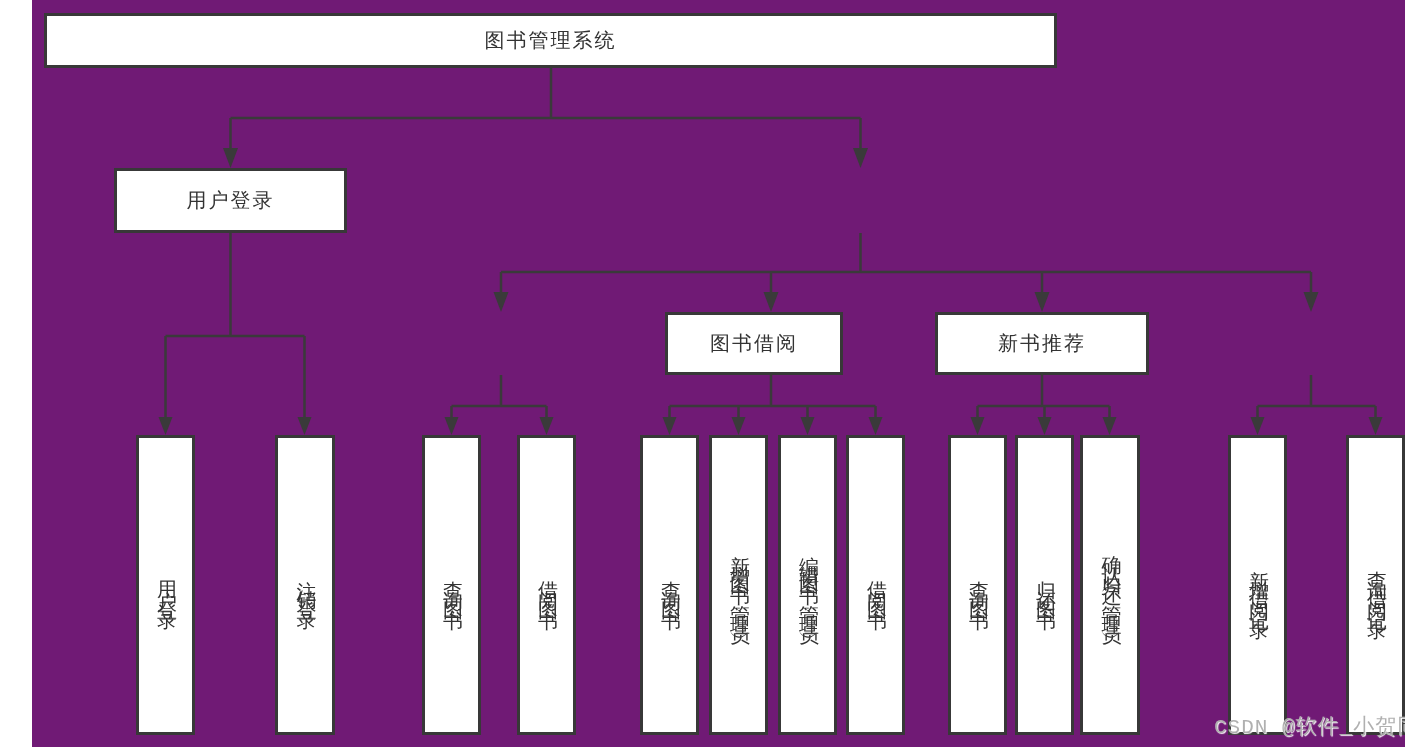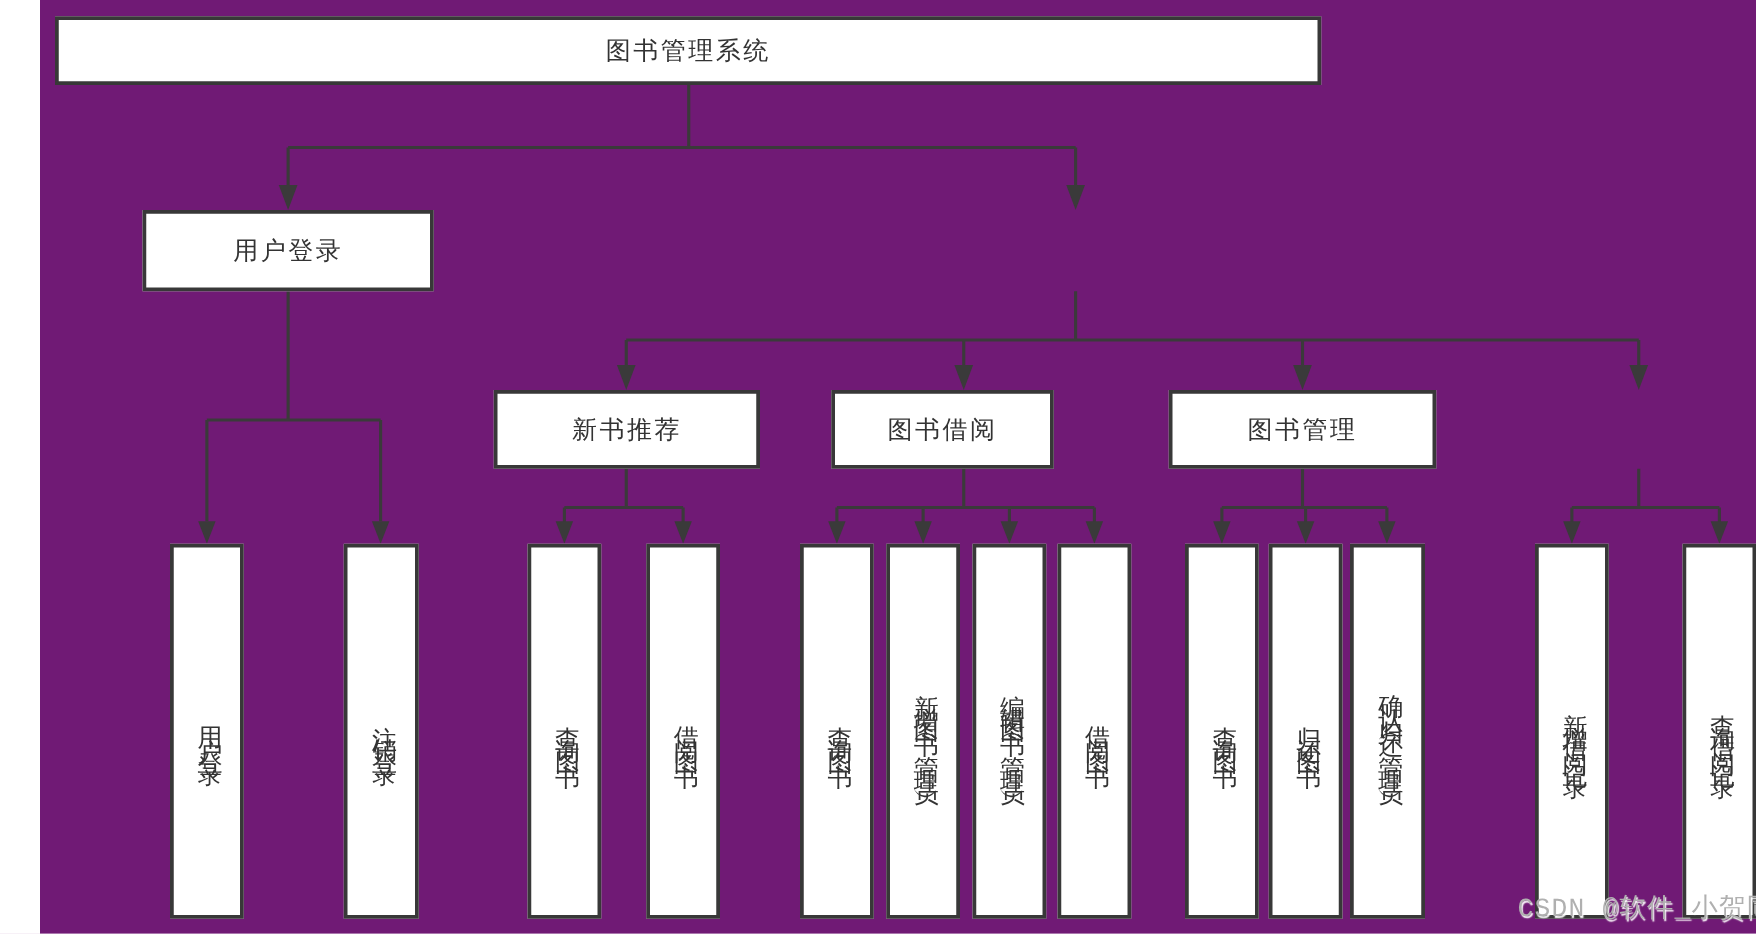--- a/index.html
+++ b/index.html
@@ -106,28 +106,25 @@
   </svg>
 
   <div class="box" style="left:12px;top:13px;width:1013px;height:55px">
     <span class="hlbl">图书管理系统</span>
   </div>
 
   <div class="box" style="left:82px;top:168px;width:233px;height:65px">
     <span class="hlbl">用户登录</span>
   </div>
 
-  <div class="box" style="left:363px;top:312px;width:213px;height:63px">
-    <span class="hlbl">新书推荐</span>
-  </div>
   <div class="box" style="left:633px;top:312px;width:178px;height:63px">
     <span class="hlbl">图书借阅</span>
   </div>
   <div class="box" style="left:903px;top:312px;width:214px;height:63px">
-    <span class="hlbl">图书管理</span>
+    <span class="hlbl">新书推荐</span>
   </div>
 
   <div class="box" style="left:104px;top:435px;width:59px;height:300px">
     <span class="vlbl">用户登录</span>
   </div>
   <div class="box" style="left:243px;top:435px;width:60px;height:300px">
     <span class="vlbl">注销登录</span>
   </div>
 
   <div class="box" style="left:390px;top:435px;width:59px;height:300px">

